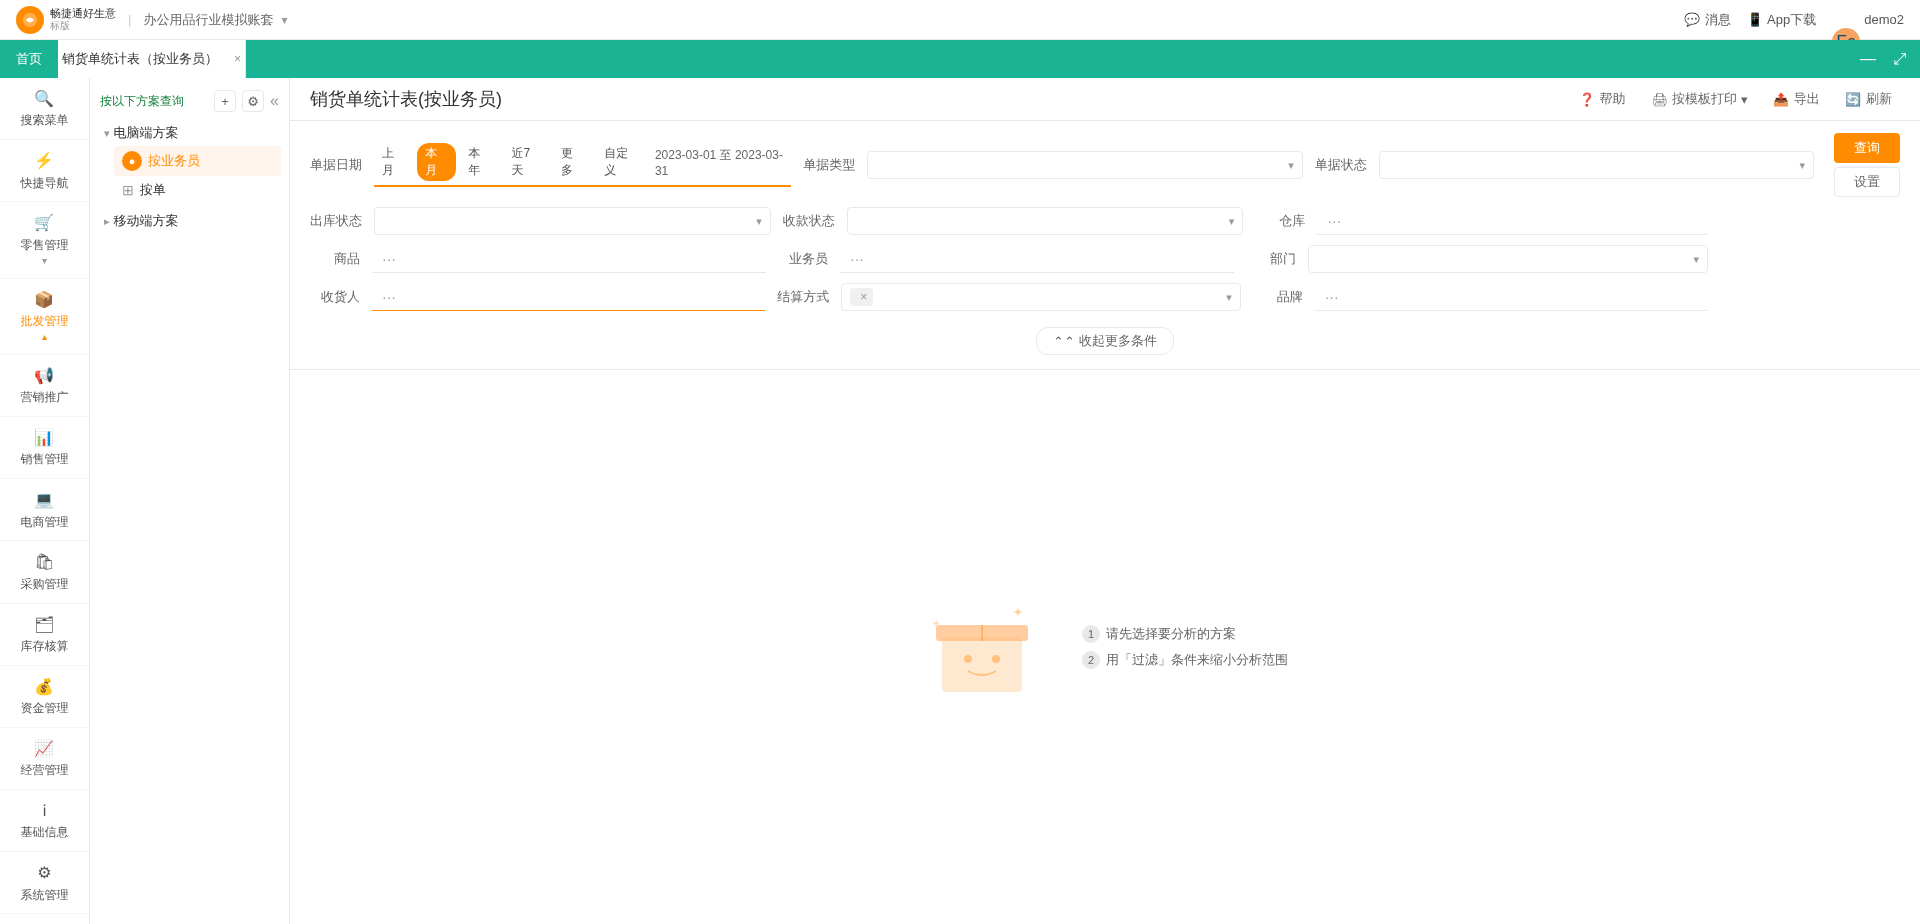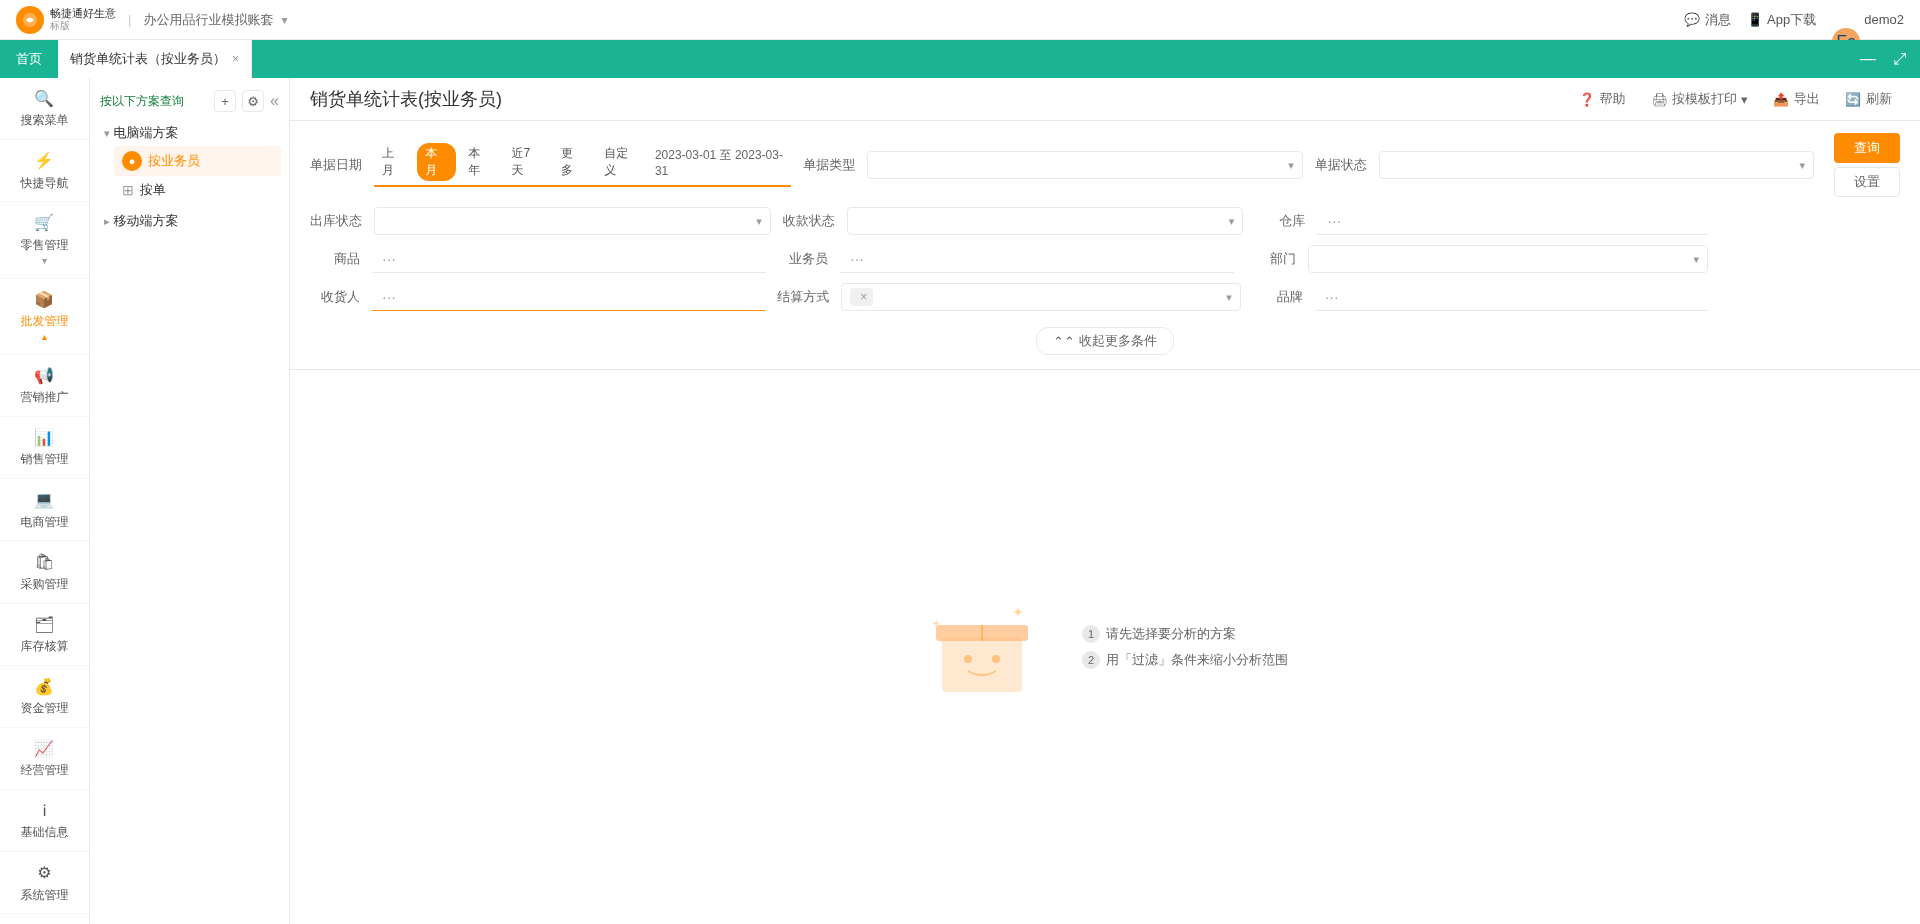--- a/index.html
+++ b/index.html
@@ -44,22 +44,22 @@
       color: #fff;
       font-size: 13px;
       cursor: pointer;
       white-space: nowrap;
     }
     .tab-item {
       height: 38px;
       background: #fff;
       display: flex;
       align-items: center;
-      padding: 0 12px;
-      gap: 6px;
+      padding: 0 4px;
+      gap: 16px;
       font-size: 13px;
       color: #333;
       cursor: pointer;
       border-right: 1px solid #e8e8e8;
     }
     .tab-close { color: #999; font-size: 12px; cursor: pointer; }
     .tab-bar-actions { margin-left: auto; display: flex; align-items: center; padding-right: 8px; gap: 8px; }
     .tab-bar-btn { color: #fff; font-size: 16px; cursor: pointer; width: 24px; height: 24px; display: flex; align-items: center; justify-content: center; }
 
     

